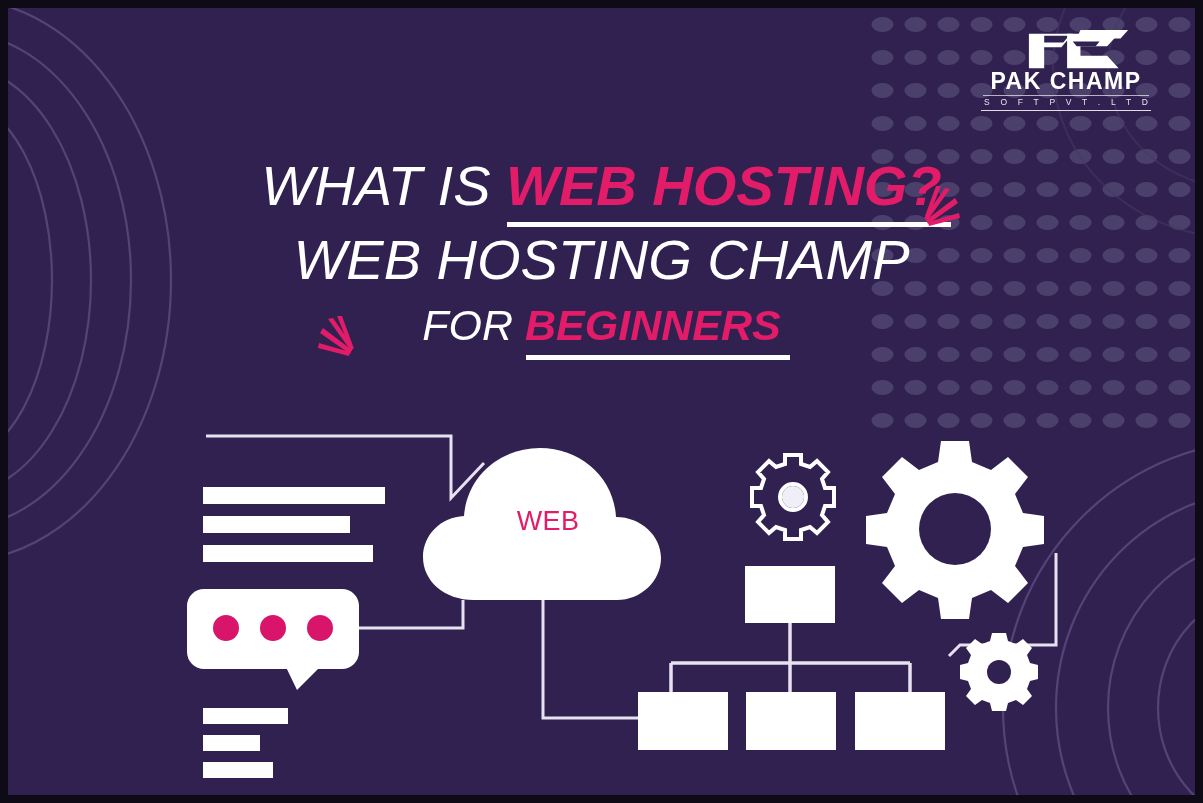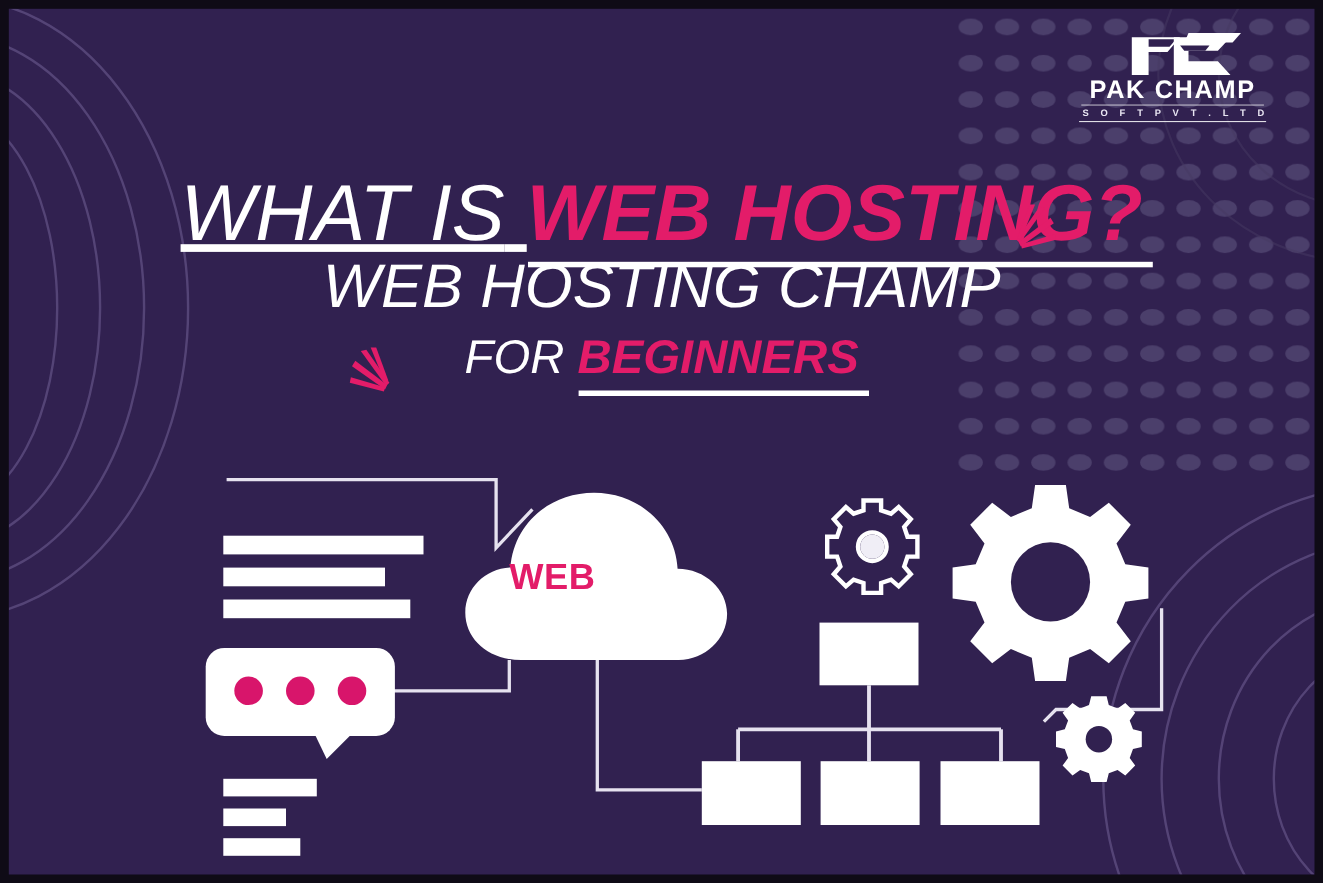--- a/index.html
+++ b/index.html
@@ -65,21 +65,20 @@
     margin: 2px 2px 2px 2px;
   }
   .logo-sub {
     display: block;
     font-size: 8.5px;
     letter-spacing: 4.2px;
     line-height: 1;
     color: #e9e6f2;
     white-space: nowrap;
     padding-left: 3px;
-    font-weight: bold;
   }
   .logo-underline {
     height: 1.5px;
     background: rgba(255,255,255,.85);
     margin-top: 3px;
   }
 
   
   .headline {
     position: absolute;
@@ -89,21 +88,21 @@
     text-align: center;
     color: #ffffff;
   }
   .hl-line {
     position: relative;
     display: block;
     white-space: nowrap;
     font-style: italic;
     line-height: 1;
   }
-  .hl-line1 { font-size: 72px; font-weight: 400; letter-spacing: 0px; height: 74px; text-decoration: underline; }
+  .hl-line1 { font-size: 56px; font-weight: 400; letter-spacing: 0px; height: 74px; }
   .hl-line2 { font-size: 56px; font-weight: 400; height: 72px; }
   .hl-line3 { font-size: 43px; font-weight: 400; height: 74px; }
 
   .pink {
     color: #e31c69;
     font-weight: bold;
   }
   .underlined {
     position: relative;
     display: inline-block;
@@ -130,24 +129,25 @@
     top: 0;
     width: 1187px;
     height: 787px;
     pointer-events: none;
   }
   .cloud-label {
     position: absolute;
     left: 455px;
     top: 498px;
     width: 170px;
+    text-align: center;
     color: #e31c69;
-    font-size: 33px;
+    font-size: 27px;
     line-height: 1.12;
-    font-weight: 700;
+    font-weight: 400;
     letter-spacing: .4px;
   }
 </style>
 </head>
 <body>
 
 <div class="canvas">
   <div class="board">
 
     <svg class="bg-svg" viewBox="0 0 1187 787">

